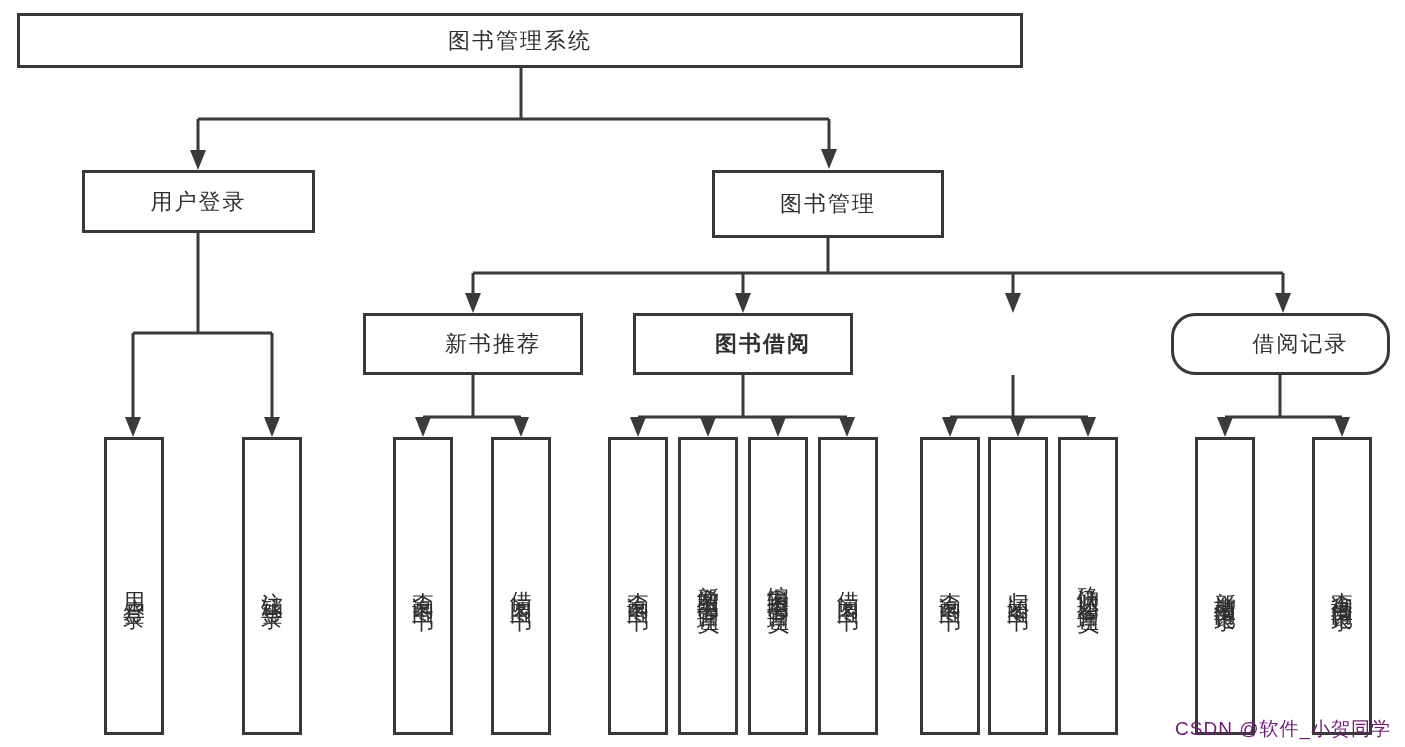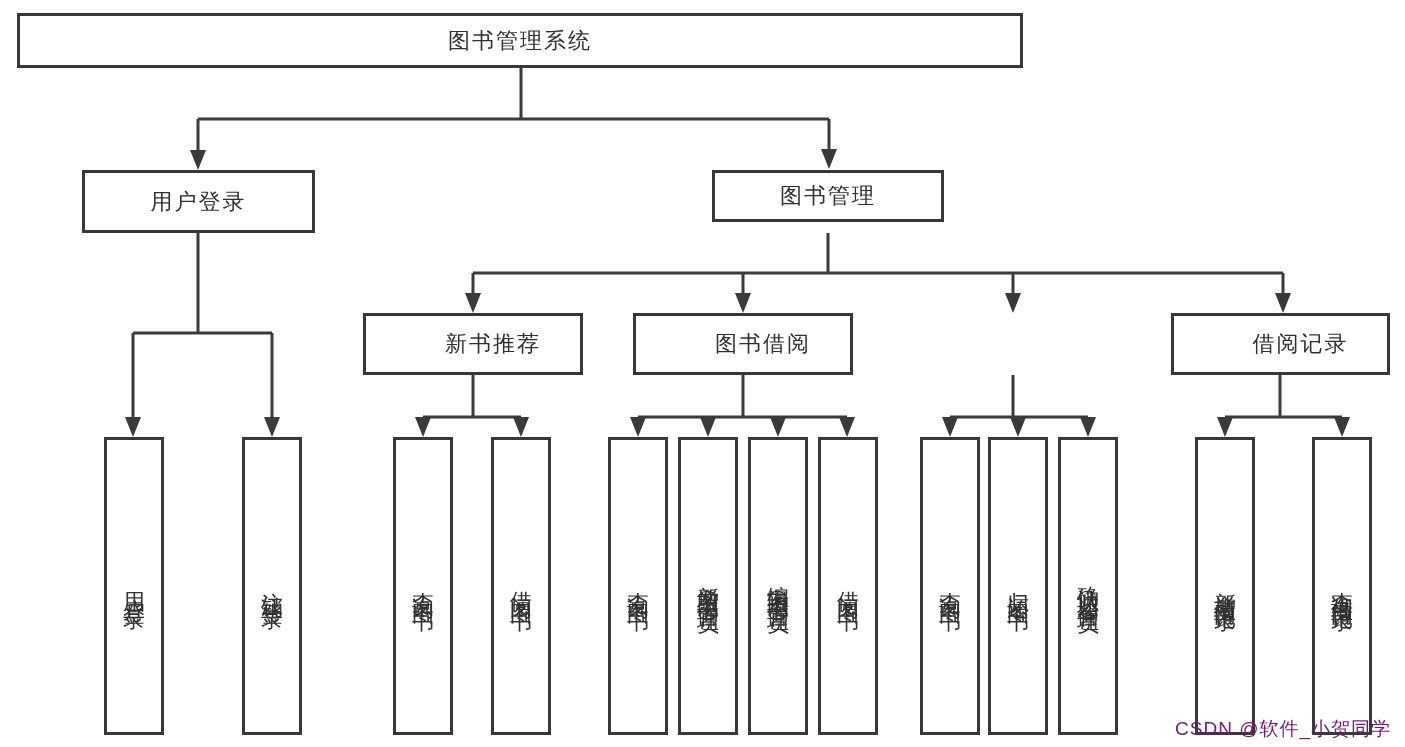--- a/index.html
+++ b/index.html
@@ -49,26 +49,26 @@
     align-items: center;
     justify-content: center;
     writing-mode: vertical-rl;
     font-size: 22px;
     letter-spacing: 6px;
     line-height: 1;
     z-index: 2;
   }
   .root-box   { left: 17px;  top: 13px;  width: 1006px; height: 55px; }
   .lvl2-a     { left: 82px;  top: 170px; width: 233px;  height: 63px; }
-  .lvl2-b     { left: 712px; top: 170px; width: 232px;  height: 52px; }
+  .lvl2-b     { left: 712px; top: 170px; width: 232px;  height: 68px; }
   .lvl3       { top: 313px; height: 62px; width: 220px; padding-left: 40px; }
   .lvl3-a     { left: 363px; }
-  .lvl3-b     { left: 633px; }
+  .lvl3-b     { left: 633px; font-weight: bold; }
   .lvl3-c     { left: 903px; }
-  .lvl3-d     { left: 1171px; width: 219px; }
+  .lvl3-d     { left: 1171px; width: 219px; border-radius: 24px; }
   .leaf-1  { left: 104px; }
   .leaf-2  { left: 242px; }
   .leaf-3  { left: 393px; }
   .leaf-4  { left: 491px; }
   .leaf-5  { left: 608px; }
   .leaf-6  { left: 678px; letter-spacing: 4px; }
   .leaf-7  { left: 748px; letter-spacing: 4px; }
   .leaf-8  { left: 818px; }
   .leaf-9  { left: 920px; }
   .leaf-10 { left: 988px; }

